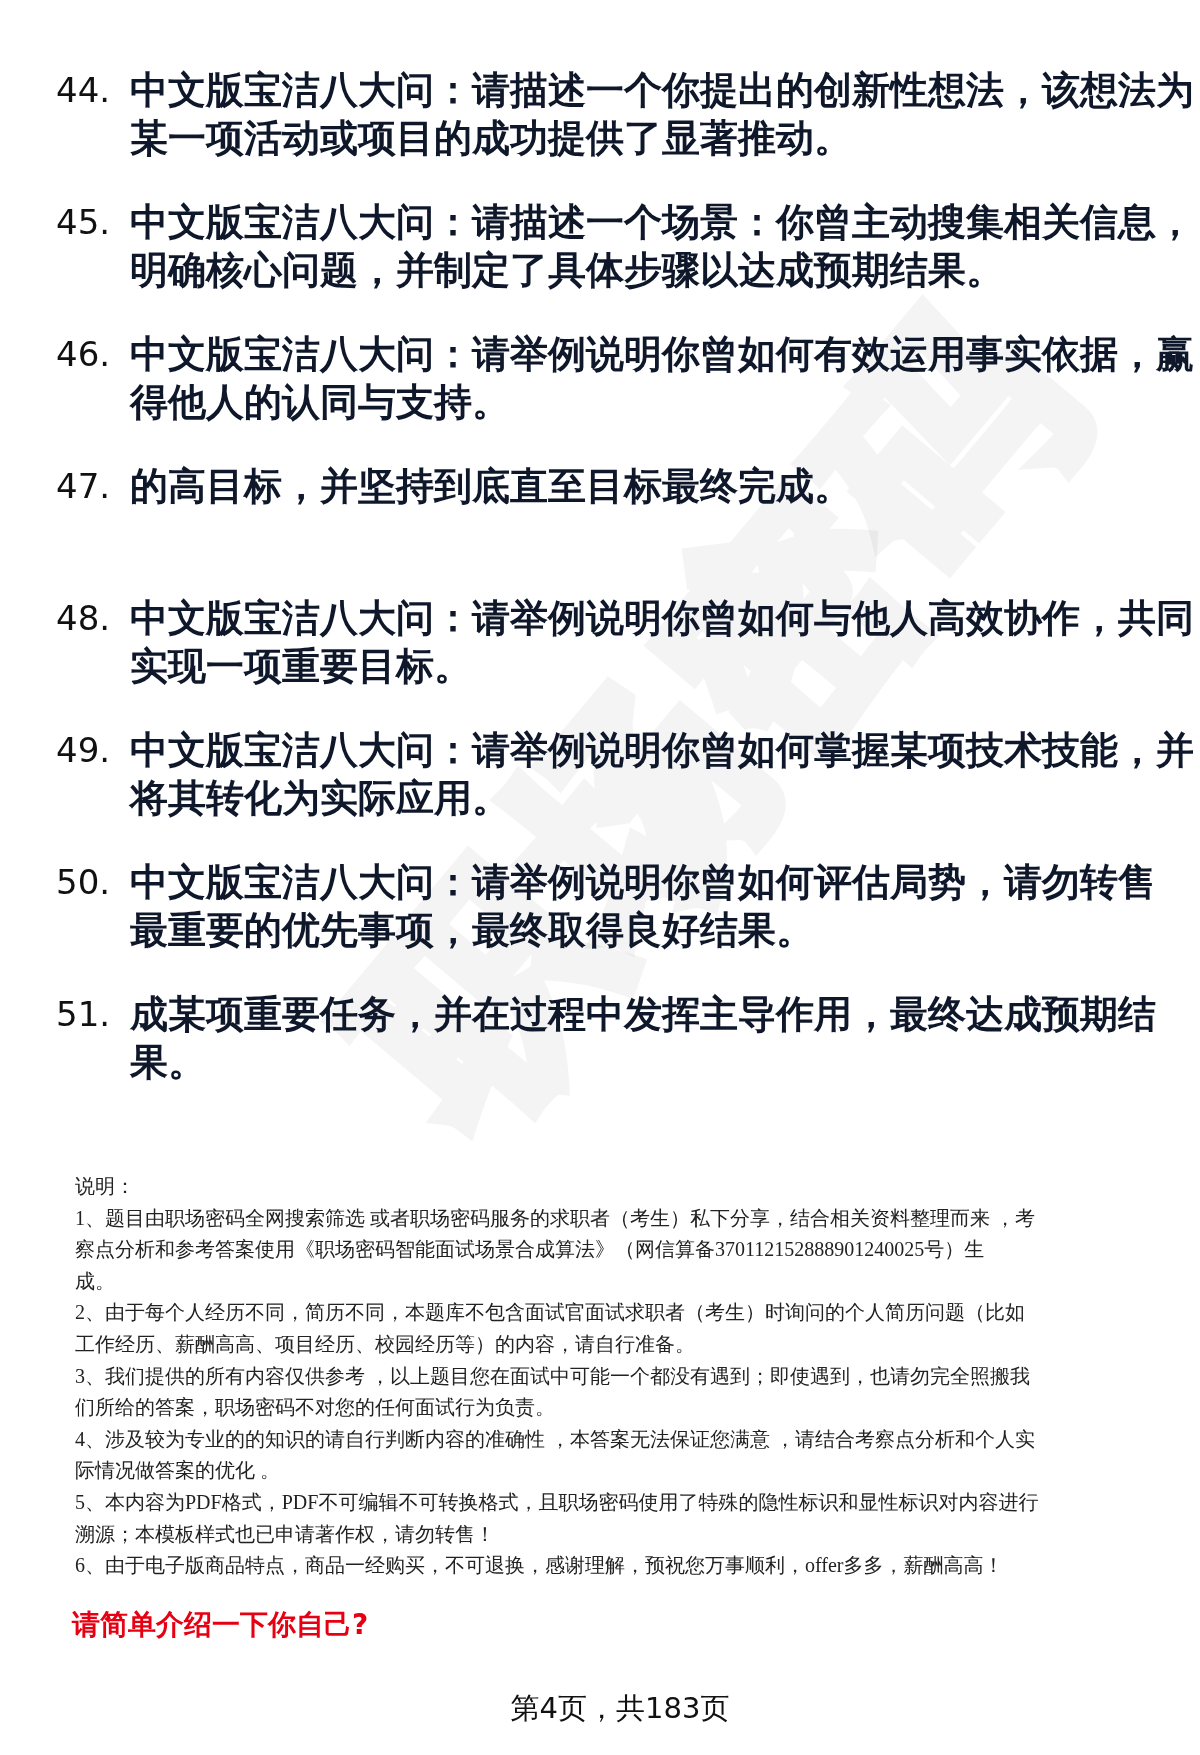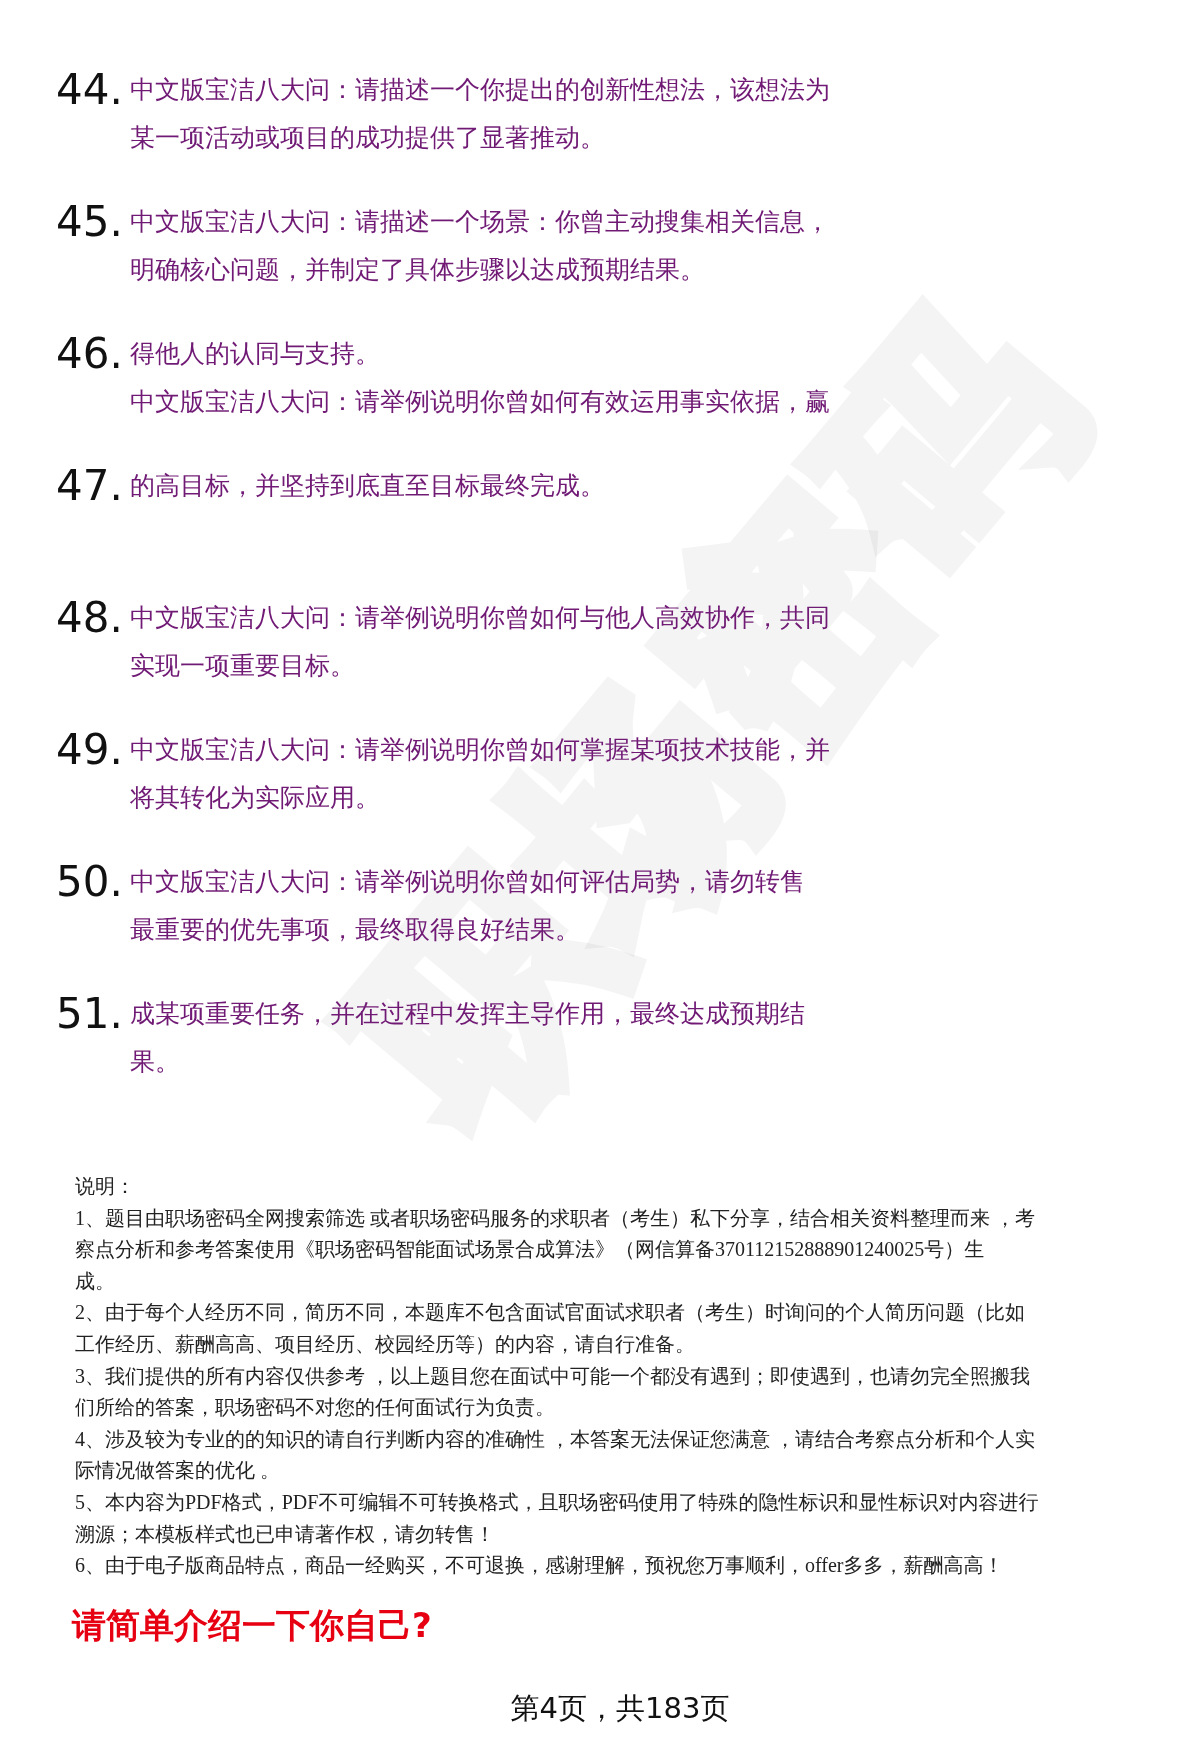--- a/index.html
+++ b/index.html
@@ -44,32 +44,33 @@
     height: 132px;
   }
   .question.three-lines {
     height: 180px;
     padding-left: 16px;
   }
   .q-num {
     position: absolute;
     left: 56px;
     top: 0;
-    font-size: 42px;
+    font-size: 34px;
     line-height: 48px;
     color: #111;
   }
   .q-text {
     position: absolute;
     left: 130px;
     top: 0;
     width: 1020px;
-    font-size: 25px;
+    font-size: 38px;
     line-height: 48px;
-    color: #701a75;
+    color: #0f172a;
+    font-weight: bold;
   }
   .q-line {
     display: block;
     white-space: nowrap;
   }
   .notes {
     position: absolute;
     left: 75px;
     top: 1171px;
     width: 1090px;
@@ -80,21 +81,21 @@
   }
   .note-line {
     display: block;
     white-space: nowrap;
     font-family: Liberation Serif, serif;
   }
   .red-heading {
     position: absolute;
     left: 72px;
     top: 1605px;
-    font-size: 34px;
+    font-size: 28px;
     line-height: 40px;
     font-weight: bold;
     color: #e60012;
     z-index: 1;
   }
   .page-number {
     position: absolute;
     left: 0;
     top: 1688px;
     width: 1240px;
@@ -121,22 +122,22 @@
   <div class="question">
     <span class="q-num">45.</span>
     <div class="q-text">
       <span class="q-line">中文版宝洁八大问：请描述一个场景：你曾主动搜集相关信息，</span>
       <span class="q-line">明确核心问题，并制定了具体步骤以达成预期结果。</span>
     </div>
   </div>
   <div class="question">
     <span class="q-num">46.</span>
     <div class="q-text">
+      <span class="q-line">中文版宝洁八大问：请举例说明你曾如何有效运用事实依据，赢</span>
       <span class="q-line">得他人的认同与支持。</span>
-      <span class="q-line">中文版宝洁八大问：请举例说明你曾如何有效运用事实依据，赢</span>
     </div>
   </div>
   <div class="question">
     <span class="q-num">47.</span>
     <div class="q-text">
       <span class="q-line">的高目标，并坚持到底直至目标最终完成。</span>
     </div>
   </div>
   <div class="question">
     <span class="q-num">48.</span>

